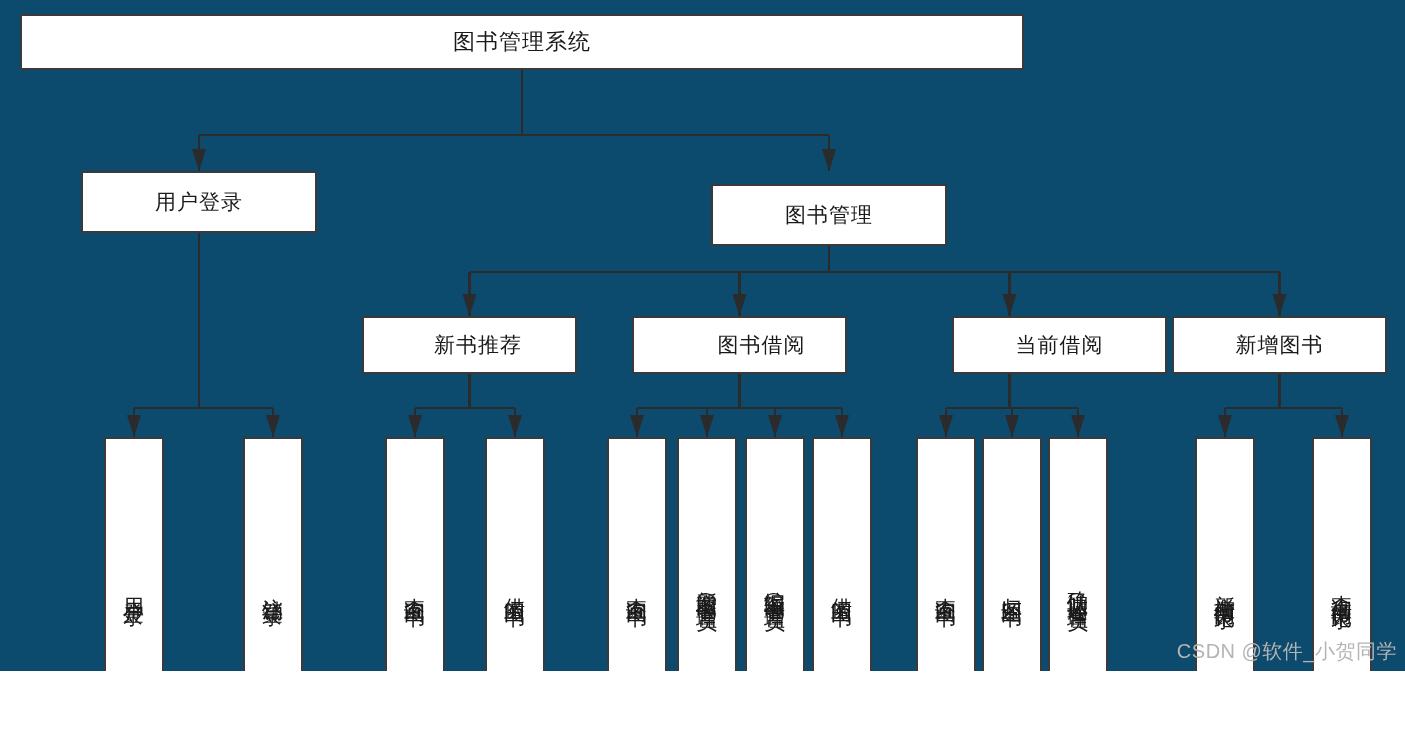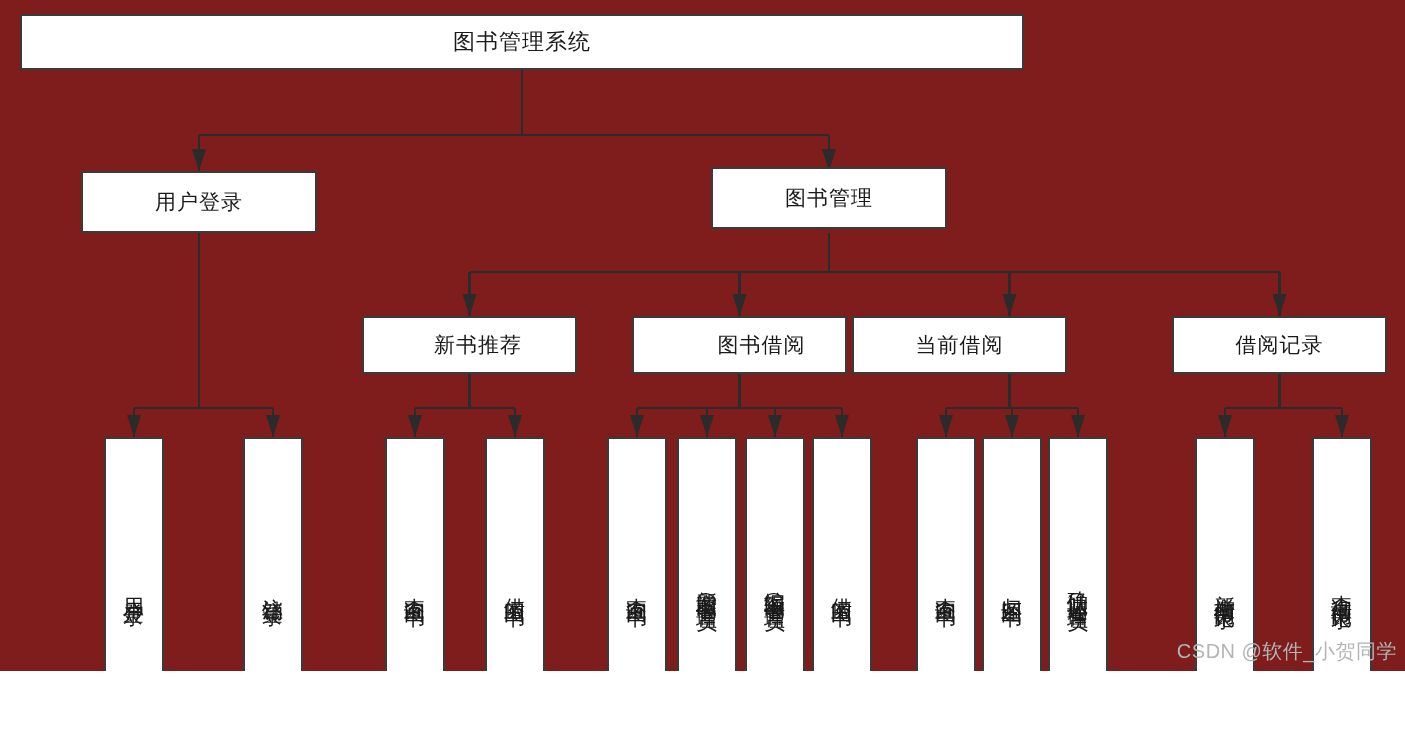--- a/index.html
+++ b/index.html
@@ -7,21 +7,21 @@
     padding: 0;
     background: #ffffff;
   }
   body {
     font-family: "Liberation Sans", "DejaVu Sans", sans-serif;
   }
   #canvas {
     position: relative;
     width: 1405px;
     height: 671px;
-    background: #7f1d1d;
+    background: #0c4a6e;
     overflow: hidden;
   }
   #edges {
     position: absolute;
     left: 0;
     top: 0;
     width: 1405px;
     height: 747px;
     pointer-events: none;
   }
@@ -132,34 +132,34 @@
       <line x1="1342" y1="408" x2="1342" y2="437" stroke="#2b2b2b" stroke-width="2.2" shape-rendering="crispEdges"></line>
       <path d="M1335,415 L1349,415 L1342,437 Z" fill="#2b2b2b"></path>
     </svg>
   <div id="nodes">
       <div class="node h root" style="left: 20px; top: 14px; width: 1004px; height: 56px; border-color: rgb(58, 58, 58); background: rgb(255, 255, 255); color: rgb(26, 26, 26);">
         <span class="label">图书管理系统</span>
       </div>
       <div class="node h" style="left: 81px; top: 171px; width: 236px; height: 62px; border-color: rgb(58, 58, 58); background: rgb(255, 255, 255); color: rgb(26, 26, 26);">
         <span class="label">用户登录</span>
       </div>
-      <div class="node h" style="left: 711px; top: 167px; width: 236px; height: 62px; border-color: rgb(58, 58, 58); background: rgb(255, 255, 255); color: rgb(26, 26, 26);">
+      <div class="node h" style="left: 711px; top: 184px; width: 236px; height: 62px; border-color: rgb(58, 58, 58); background: rgb(255, 255, 255); color: rgb(26, 26, 26);">
         <span class="label">图书管理</span>
       </div>
       <div class="node h" style="left: 362px; top: 316px; width: 215px; height: 58px; border-color: rgb(58, 58, 58); background: rgb(255, 255, 255); color: rgb(26, 26, 26); padding-left: 17px;">
         <span class="label">新书推荐</span>
       </div>
       <div class="node h" style="left: 632px; top: 316px; width: 215px; height: 58px; border-color: rgb(58, 58, 58); background: rgb(255, 255, 255); color: rgb(26, 26, 26); padding-left: 44px;">
         <span class="label">图书借阅</span>
       </div>
-      <div class="node h" style="left: 852px; top: 316px; width: 215px; height: 58px; border-color: rgb(58, 58, 58); background: rgb(255, 255, 255); color: rgb(26, 26, 26);">
+      <div class="node h" style="left: 952px; top: 316px; width: 215px; height: 58px; border-color: rgb(58, 58, 58); background: rgb(255, 255, 255); color: rgb(26, 26, 26);">
         <span class="label">当前借阅</span>
       </div>
       <div class="node h" style="left: 1172px; top: 316px; width: 215px; height: 58px; border-color: rgb(58, 58, 58); background: rgb(255, 255, 255); color: rgb(26, 26, 26);">
-        <span class="label">借阅记录</span>
+        <span class="label">新增图书</span>
       </div>
       <div class="node v" style="left: 104px; top: 437px; width: 60px; height: 300px; border-color: rgb(58, 58, 58); background: rgb(255, 255, 255); color: rgb(26, 26, 26);">
         <span class="label">用户登录</span>
       </div>
       <div class="node v" style="left: 243px; top: 437px; width: 60px; height: 300px; border-color: rgb(58, 58, 58); background: rgb(255, 255, 255); color: rgb(26, 26, 26);">
         <span class="label">注销登录</span>
       </div>
       <div class="node v" style="left: 385px; top: 437px; width: 60px; height: 300px; border-color: rgb(58, 58, 58); background: rgb(255, 255, 255); color: rgb(26, 26, 26);">
         <span class="label">查询图书</span>
       </div>

